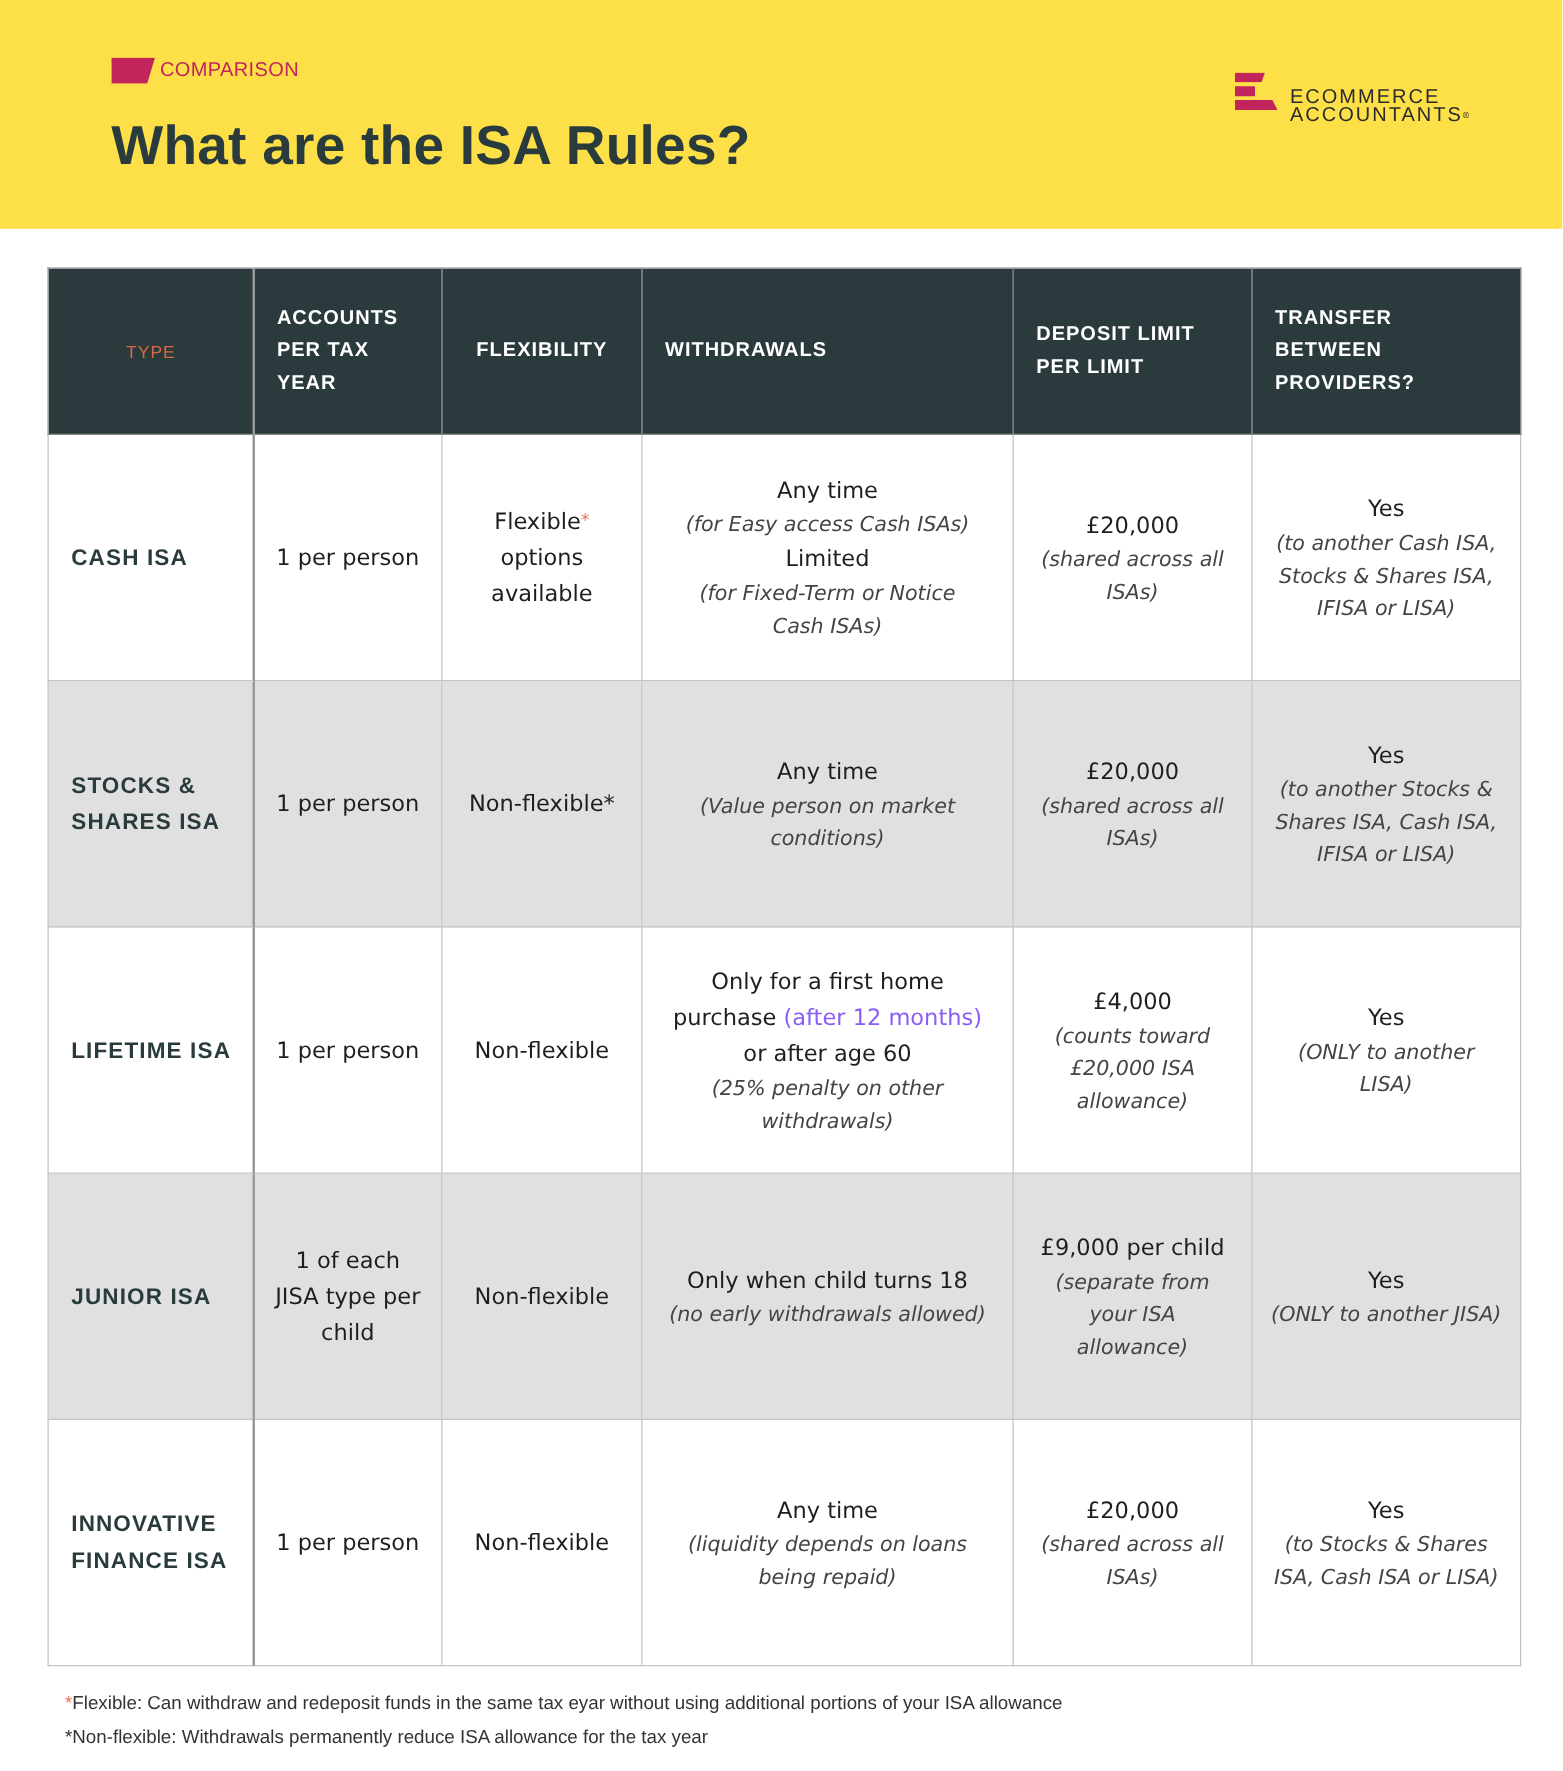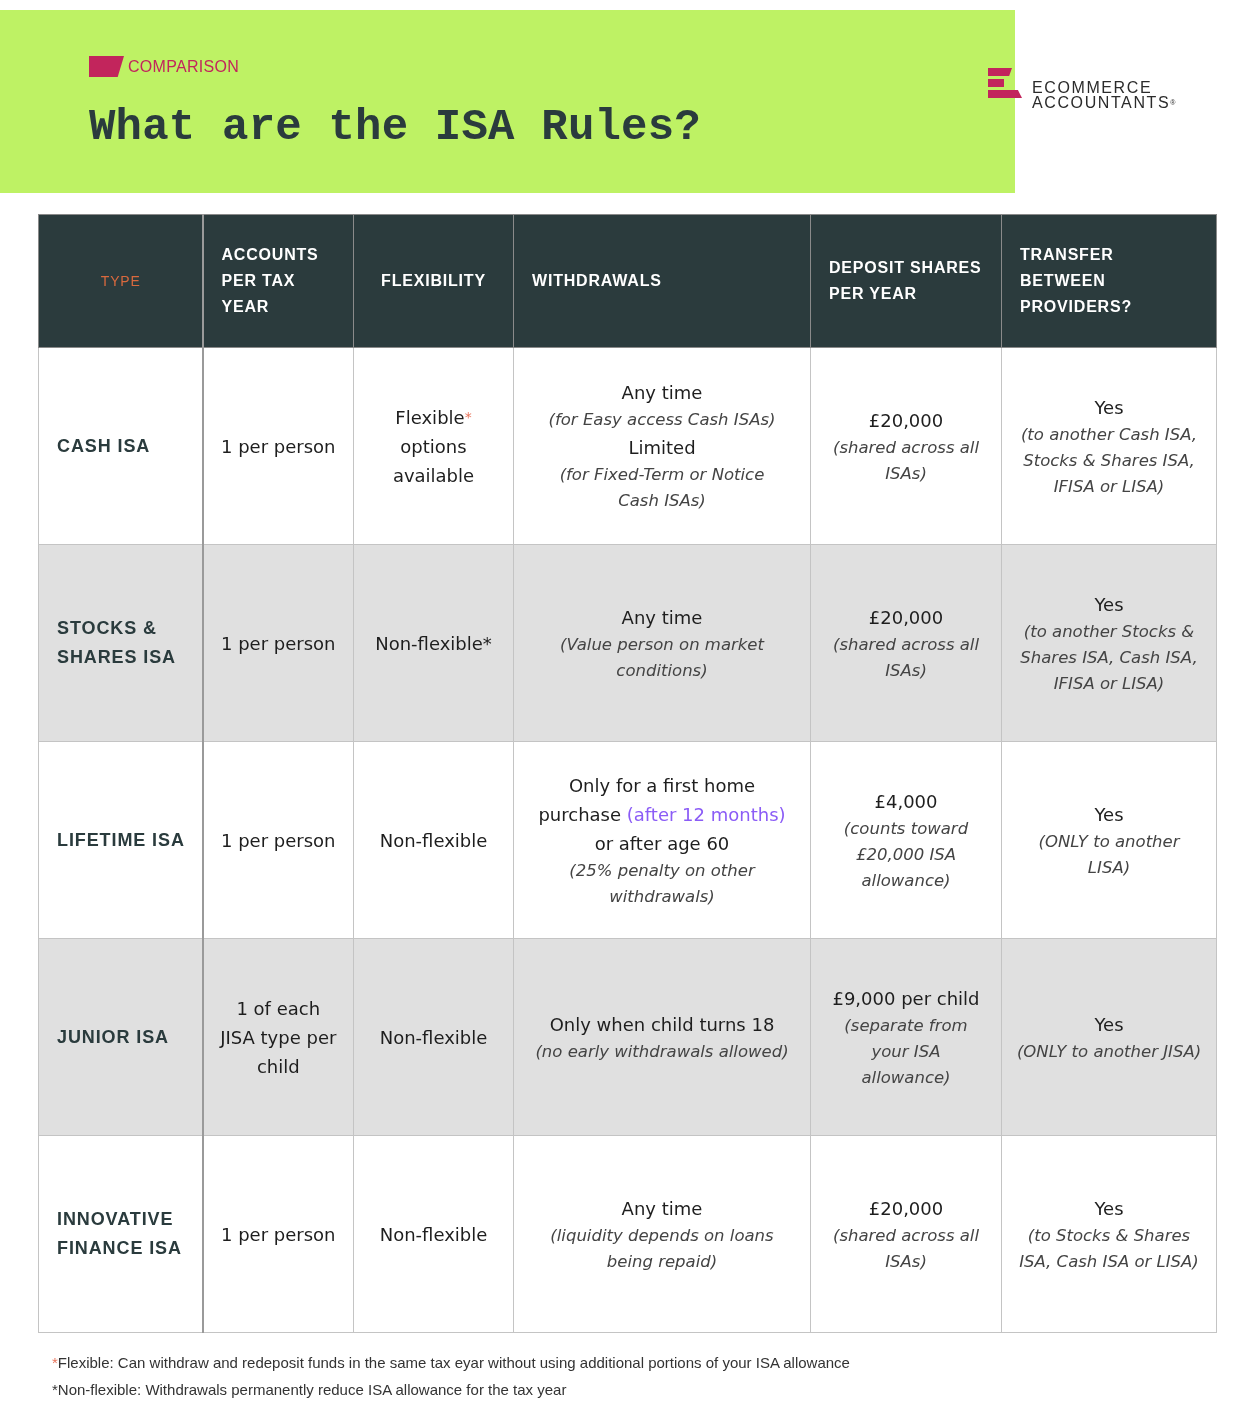--- a/index.html
+++ b/index.html
@@ -1,23 +1,23 @@
 <!DOCTYPE html>
 <html><head>
 <meta charset="utf-8">
 <style>
   * { box-sizing: border-box; margin: 0; padding: 0; }
   html, body { width: 1250px; height: 1417px; background: #ffffff; overflow: hidden; }
   body { font-family: "DejaVu Sans", "Liberation Sans", sans-serif; color: #1e1e1e; position: relative; }
 
-  .header-band { position: absolute; left: 0; top: 10px; width: 1015px; height: 183px; background: #bef264; }
+  .header-band { position: absolute; left: 0; top: 0; width: 1250px; height: 183px; background: #fde047; }
   .tag { position: absolute; left: 89px; top: 46px; display: flex; align-items: center; }
   .tag-shape { width: 35px; height: 21px; background: #c2255c; clip-path: polygon(0 0, 100% 0, 82% 100%, 0 100%); margin-right: 4px; }
   .tag-label { font-family: "Liberation Sans", sans-serif; font-size: 16px; letter-spacing: 0.3px; color: #c2255c; font-weight: 400; }
-  .title { position: absolute; left: 89px; top: 92px; font-family: Liberation Mono, monospace; font-size: 44px; font-weight: 700; color: #2a3b3d; letter-spacing: 0.2px; }
+  .title { position: absolute; left: 89px; top: 92px; font-family: Liberation Sans, sans-serif; font-size: 44px; font-weight: 700; color: #2a3b3d; letter-spacing: 0.2px; }
 
   .logo { position: absolute; left: 988px; top: 46px; display: flex; align-items: center; }
   .logo-mark { width: 36px; height: 30px; position: relative; margin-right: 8px; }
   .logo-mark span { position: absolute; left: 0; height: 8px; background: #c2255c; }
   .logo-mark .b1 { top: 0; width: 24px; clip-path: polygon(0 0, 100% 0, 88% 100%, 0 100%); }
   .logo-mark .b2 { top: 11px; width: 16px; }
   .logo-mark .b3 { top: 22px; width: 34px; clip-path: polygon(0 0, 88% 0, 100% 100%, 0 100%); }
   .logo-text { font-family: "Liberation Sans", sans-serif; font-size: 16px; line-height: 15px; letter-spacing: 1.6px; color: #2b2b2b; margin-top: 24px; }
   .logo-text sup { font-size: 7px; letter-spacing: 0; vertical-align: top; }
 
@@ -69,21 +69,21 @@
     <col style="width:297px">
       <col style="width:191px">
       <col style="width:215px">
   </colgroup>
   <thead>
     <tr>
       <th class="type-h">TYPE</th>
       <th>ACCOUNTS PER TAX YEAR</th>
       <th class="c-flex">FLEXIBILITY</th>
       <th>WITHDRAWALS</th>
-      <th>DEPOSIT SHARES PER YEAR</th>
+      <th>DEPOSIT LIMIT PER LIMIT</th>
       <th>TRANSFER BETWEEN PROVIDERS?</th>
     </tr>
   </thead>
   <tbody>
 
     <tr>
       <td class="type">CASH ISA</td>
       <td>1 per person</td>
       <td>
         <span>Flexible</span><span class="ast">*</span><br>

